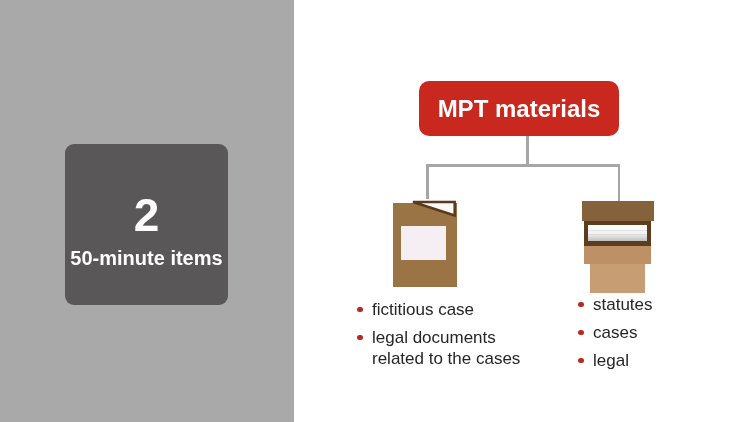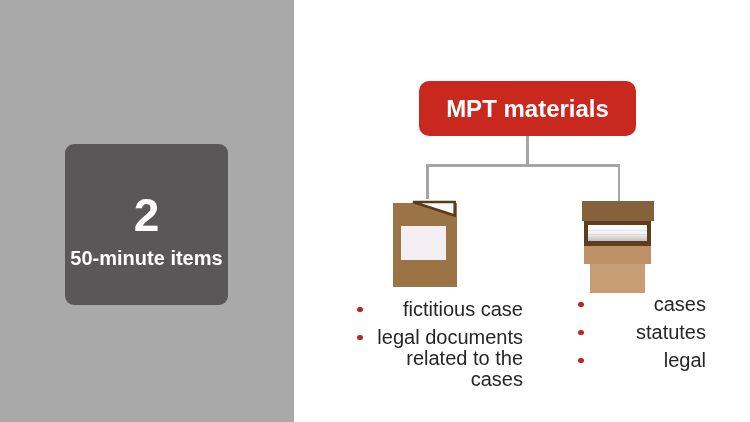--- a/index.html
+++ b/index.html
@@ -46,21 +46,21 @@
     margin-top: 9px;
     font-size: 20px;
     font-weight: 700;
     line-height: 1.1;
   }
 
   
   .root-node {
     position: absolute;
     left: 419px; top: 81px;
-    width: 217px; height: 55px;
+    width: 200px; height: 55px;
     background: #c8281e;
     border-radius: 10px;
     display: flex;
     align-items: center;
     justify-content: center;
     color: #ffffff;
     font-size: 24px;
     font-weight: 700;
   }
 
@@ -86,23 +86,22 @@
     width: 72px; height: 92px;
   }
 
   
   .bullet-list {
     position: absolute;
     margin: 0;
     padding: 0;
     list-style: none;
     color: #262626;
-    font-size: 20px;
+    font-size: 17px;
     line-height: 21px;
-    text-align: right;
   }
   .bullet-list li {
     position: relative;
     padding-left: 17px;
     margin-bottom: 7px;
   }
   .bullet-list li .dot {
     position: absolute;
     left: 2px;
     top: 7.5px;
@@ -171,25 +170,25 @@
     </li>
     <li>
       <span class="dot"></span>
       <span>legal documents related to the cases</span>
     </li>
   </ul>
 
   <ul class="bullet-list list-right">
     <li>
       <span class="dot"></span>
-      <span>cases</span>
+      <span>statutes</span>
     </li>
     <li>
       <span class="dot"></span>
-      <span>statutes</span>
+      <span>cases</span>
     </li>
     <li>
       <span class="dot"></span>
       <span>legal</span>
     </li>
   </ul>
 
 </div>
 
 </body></html>

